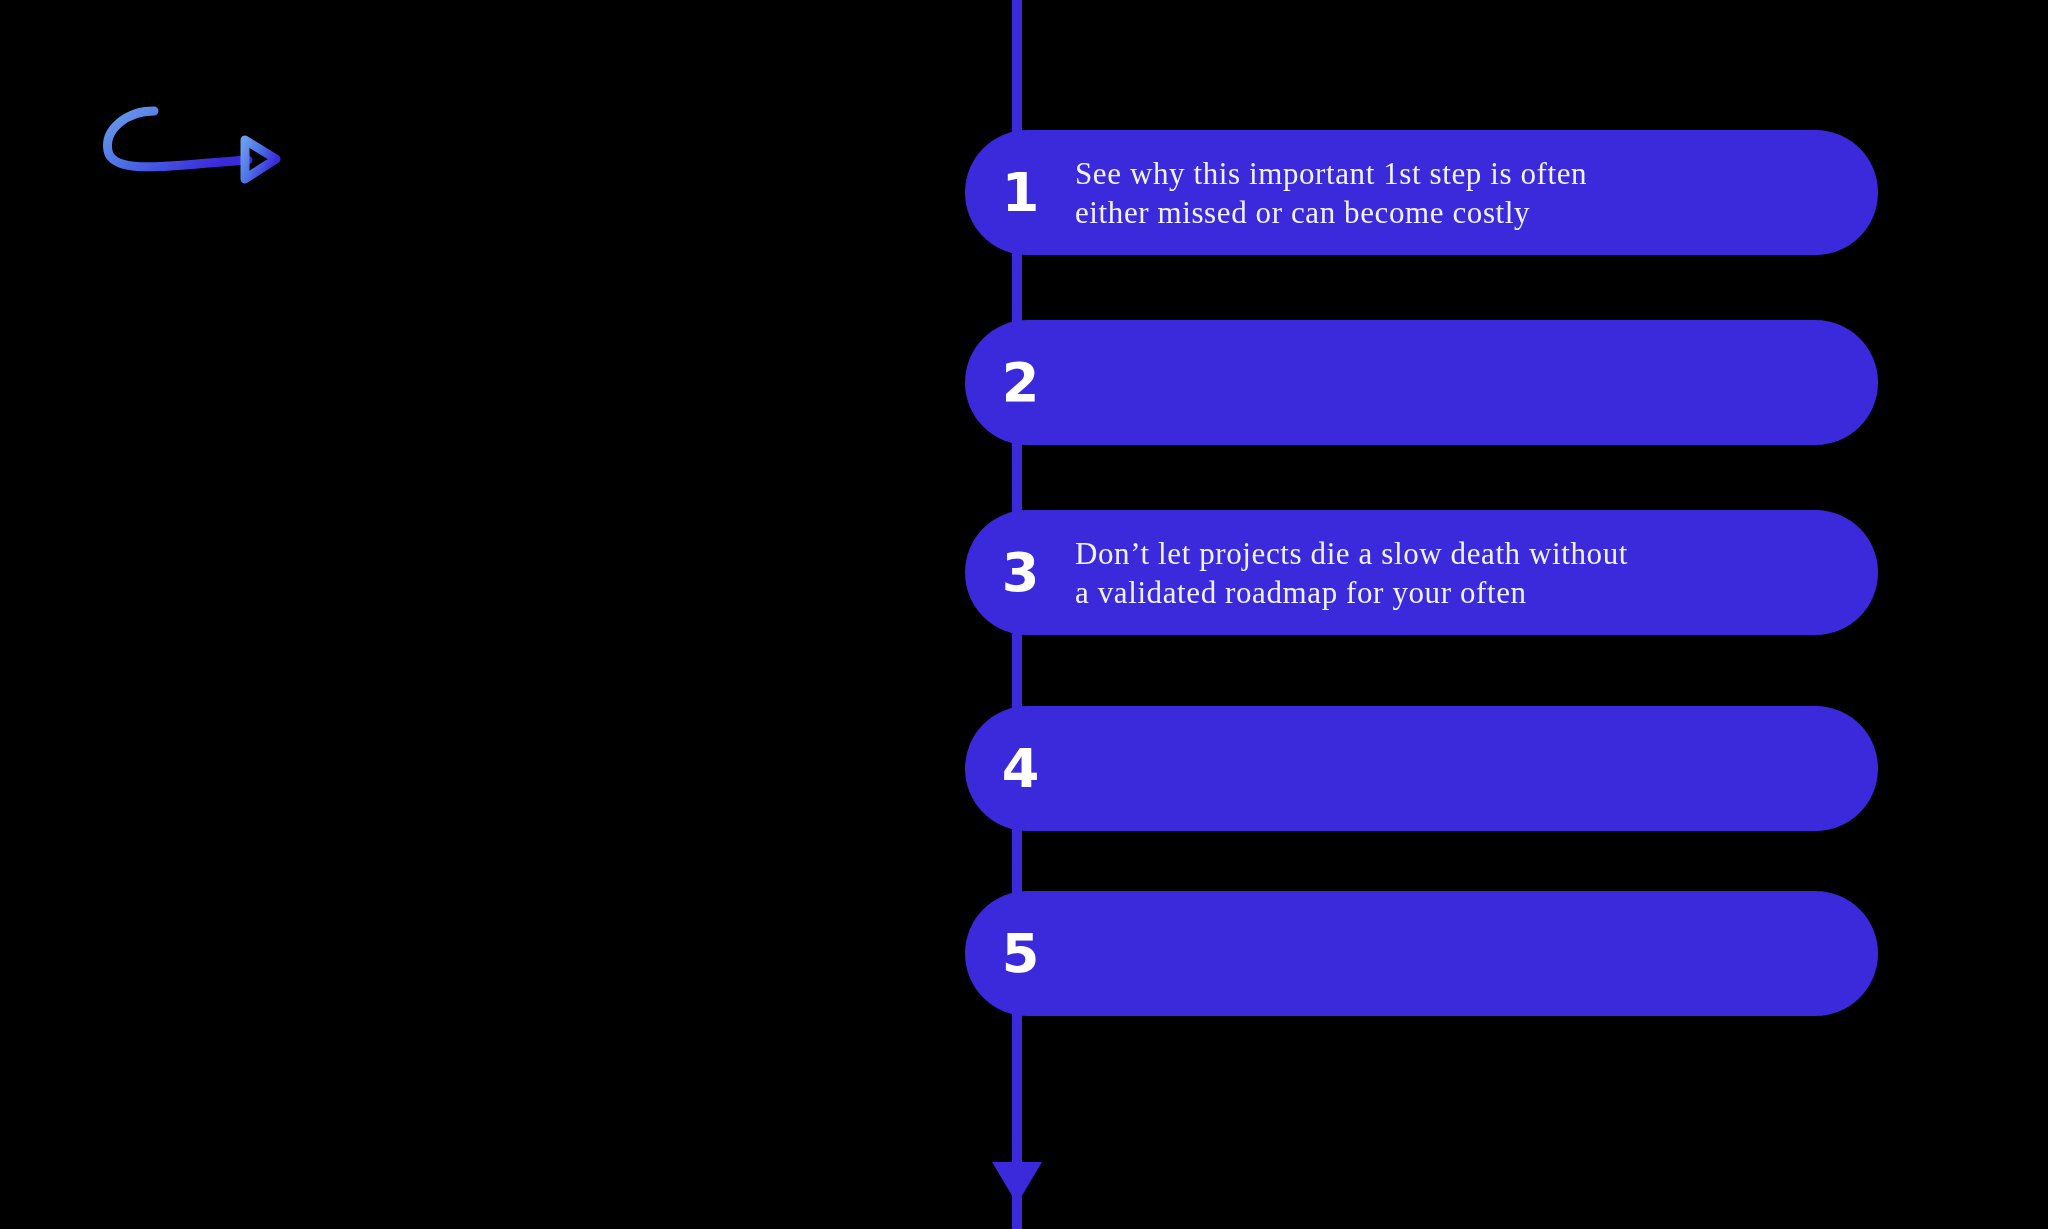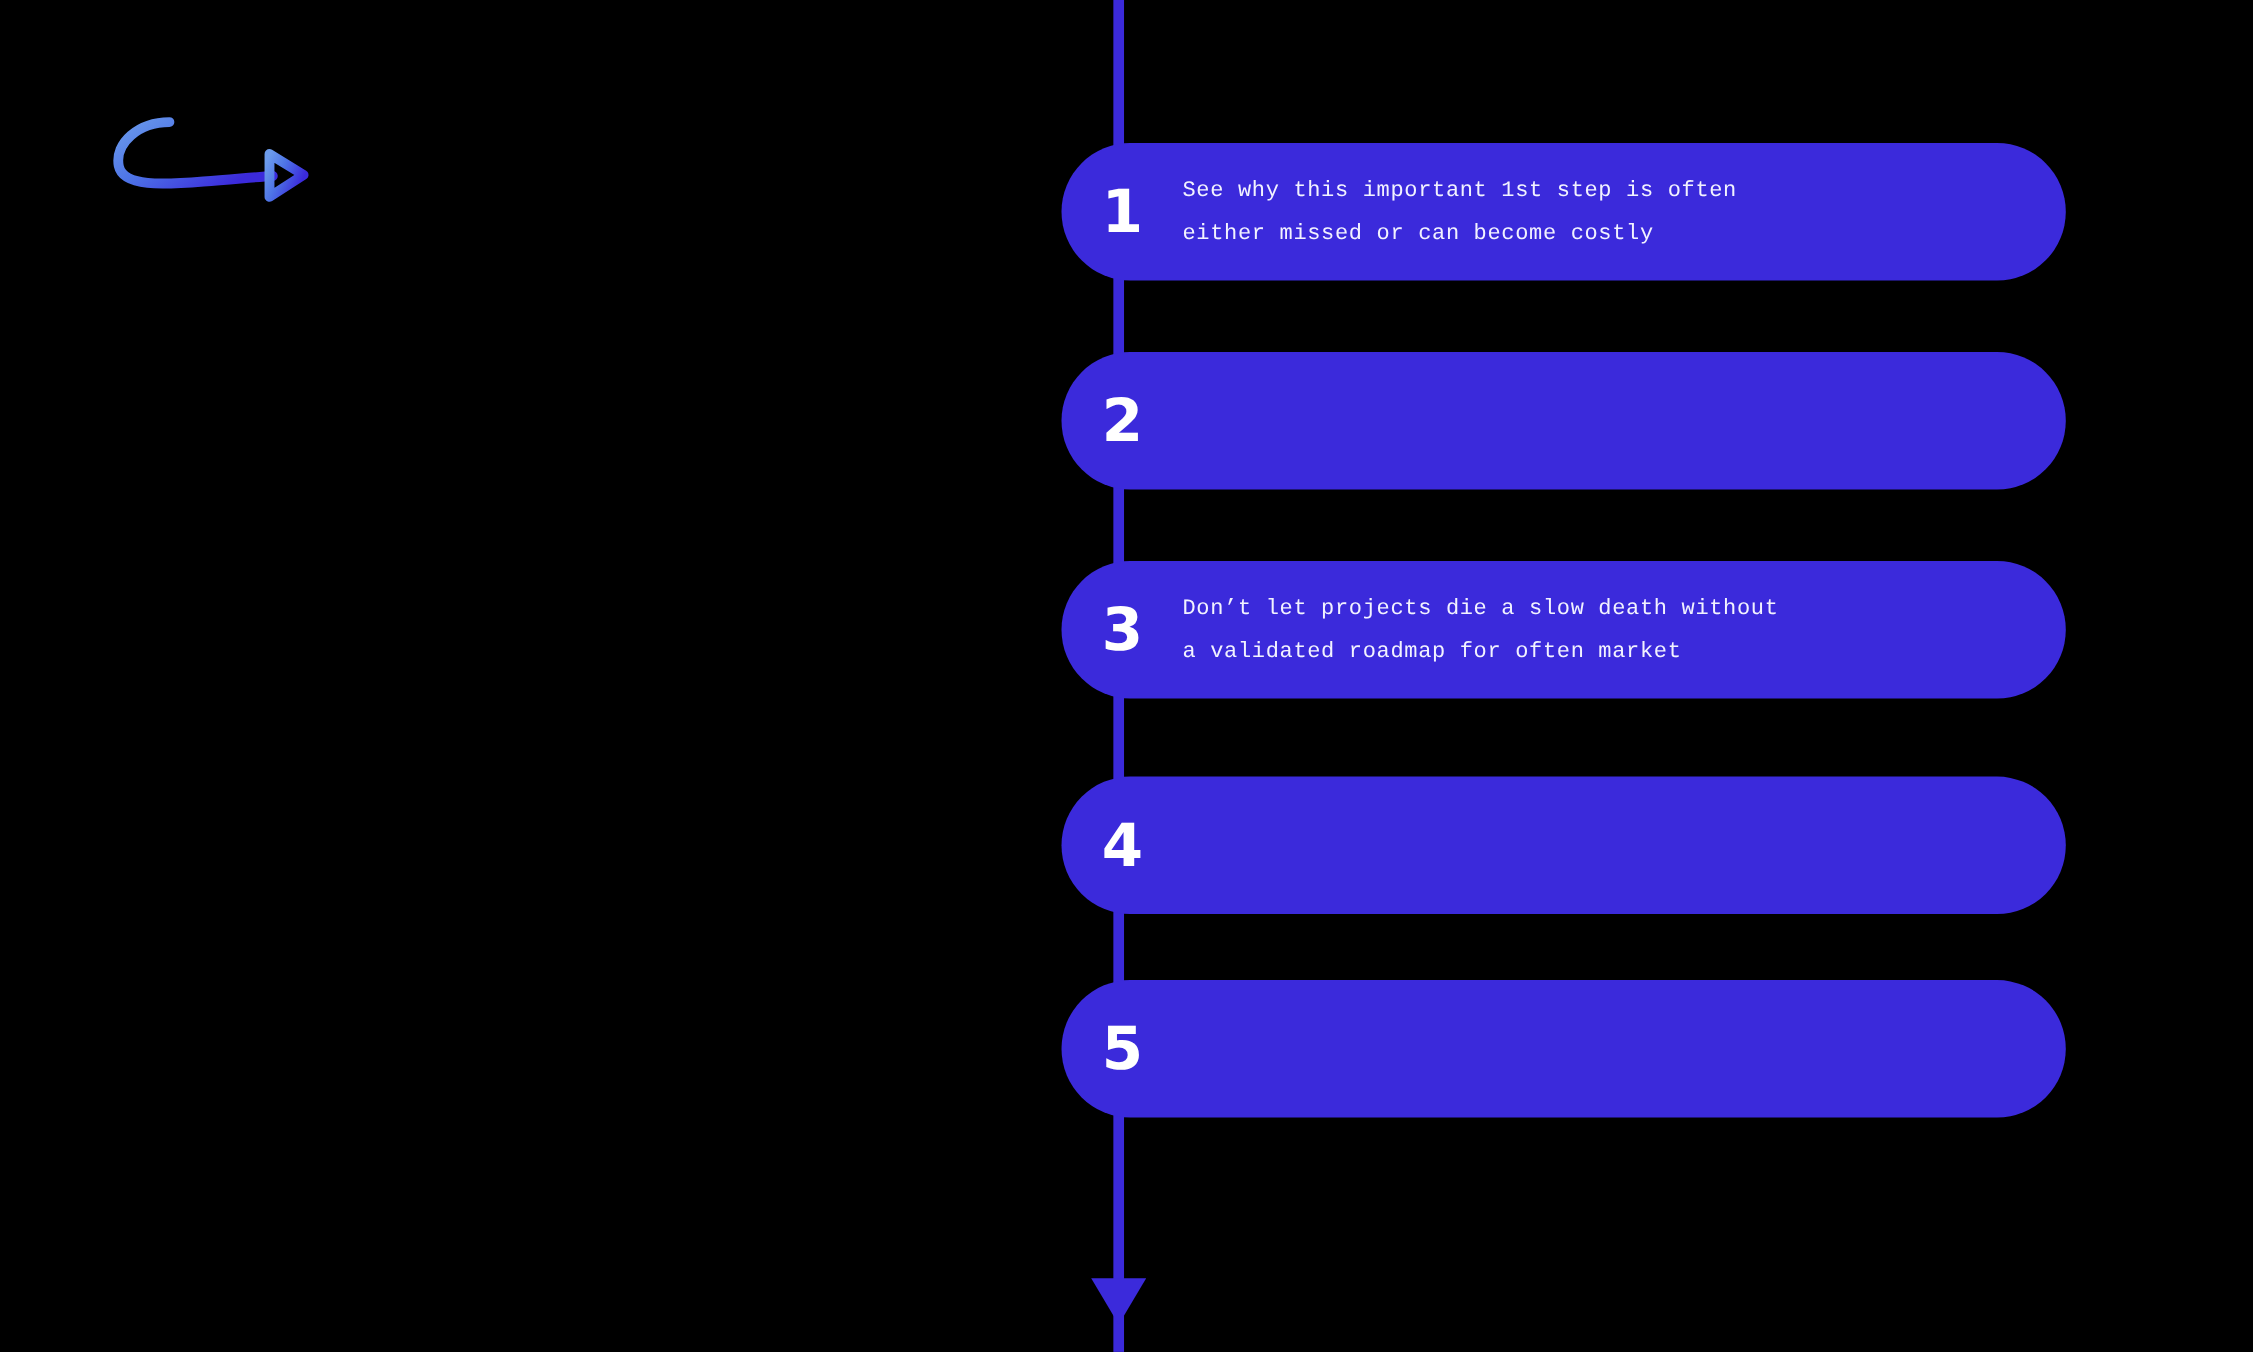--- a/index.html
+++ b/index.html
@@ -69,22 +69,22 @@
     font-weight: bold;
     font-size: 54px;
     line-height: 1;
     letter-spacing: -1px;
     user-select: none;
   }
 
   .step-text {
     flex: 1 1 auto;
     color: #F2F2FF;
-    font-family: Liberation Mono, monospace;
-    font-size: 20px;
+    font-family: Liberation Serif, serif;
+    font-size: 31px;
     line-height: 39px;
     letter-spacing: 0.6px;
     white-space: pre-line;
     padding-right: 6px;
   }
 
   
   .step-pill.s1 { top: 130px; }
   .step-pill.s2 { top: 320px; }
   .step-pill.s3 { top: 510px; }
@@ -124,21 +124,21 @@
 either missed or can become costly</div>
     </div>
 
     <div class="step-pill s2">
       <div class="step-number">2</div>
     </div>
 
     <div class="step-pill s3">
       <div class="step-number">3</div>
       <div class="step-text">Don’t let projects die a slow death without
-a validated roadmap for often market</div>
+a validated roadmap for your often</div>
     </div>
 
     <div class="step-pill s4">
       <div class="step-number">4</div>
     </div>
 
     <div class="step-pill s5">
       <div class="step-number">5</div>
     </div>
 

